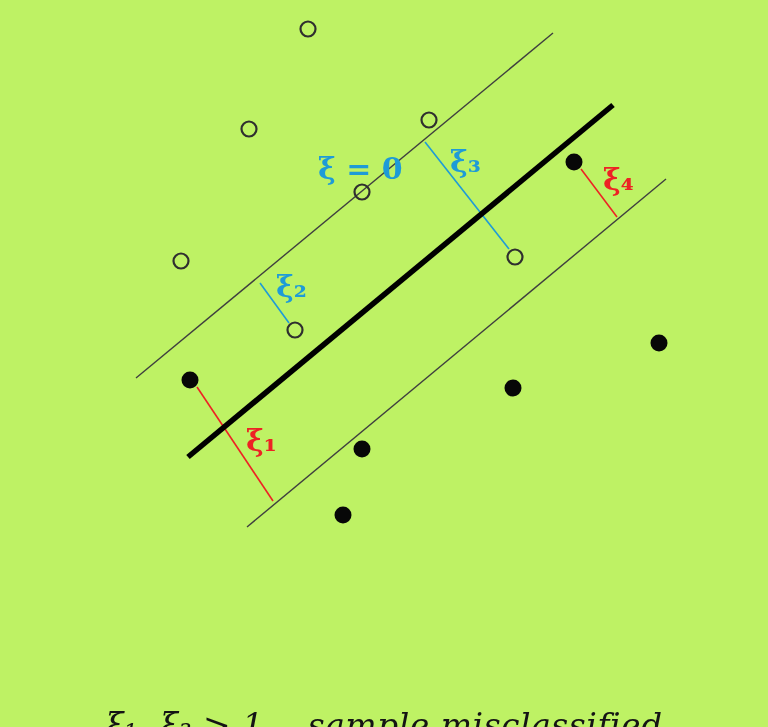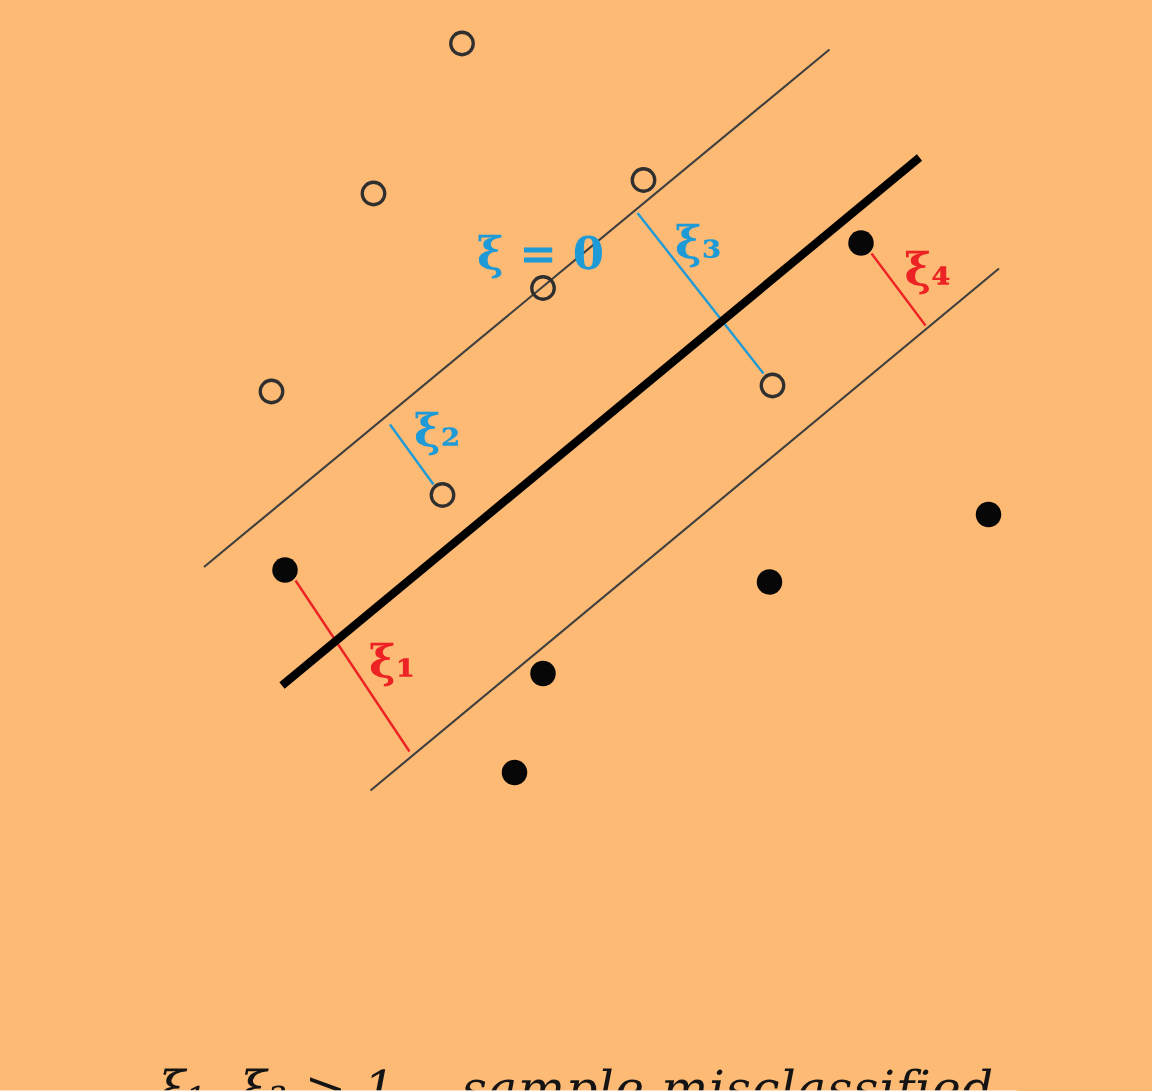--- a/index.html
+++ b/index.html
@@ -4,21 +4,21 @@
 <style>
   html, body {
     margin: 0;
     padding: 0;
     background: #ffffff;
   }
   .page {
     position: relative;
     width: 768px;
     height: 727px;
-    background: #fdba74;
+    background: #bef264;
     overflow: hidden;
     font-family: "DejaVu Serif", serif;
   }
   .diagram-wrap {
     position: absolute;
     left: 0;
     top: 0;
     width: 768px;
     height: 580px;
   }

